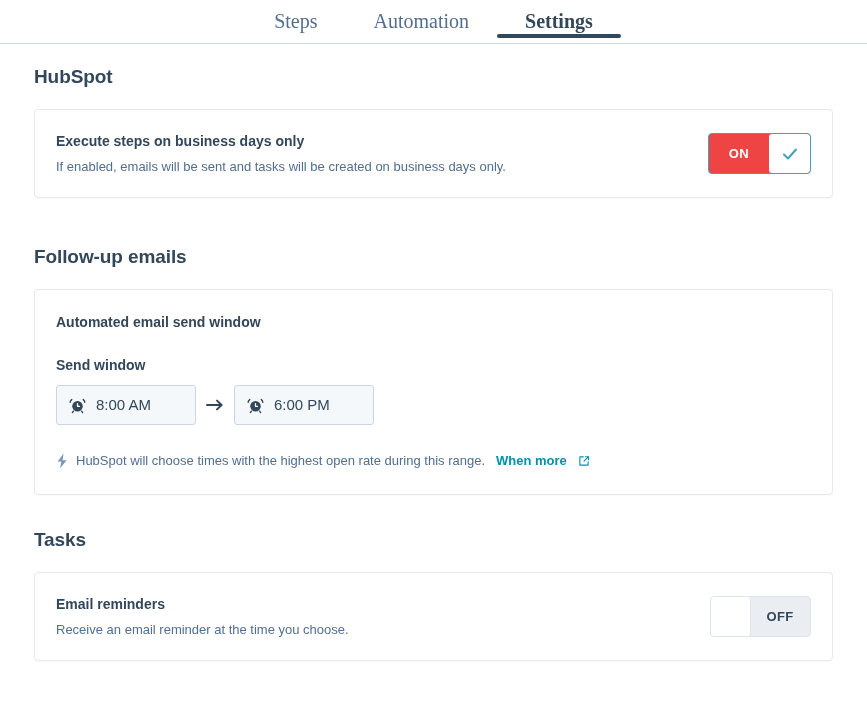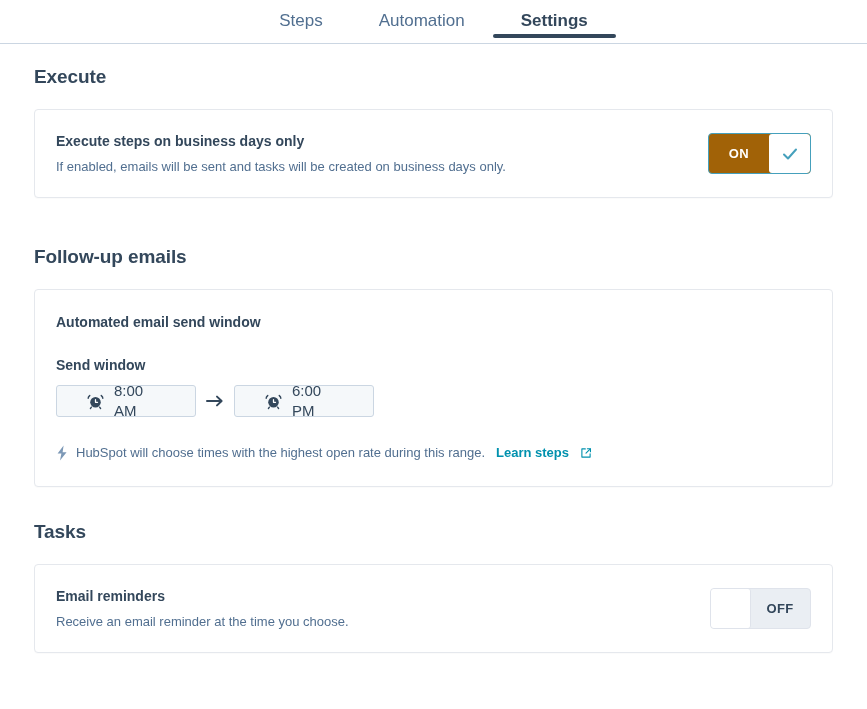--- a/index.html
+++ b/index.html
@@ -19,25 +19,26 @@
     display: flex;
     align-items: flex-start;
     justify-content: center;
     gap: 0;
     border-bottom: 1px solid #cbd6e2;
     background: #fff;
   }
   .tab {
     position: relative;
     padding: 12px 28px 6px 28px;
-    font-size: 17px;
+    font-size: 20px;
     color: #516f90;
     cursor: pointer;
     line-height: 18px;
     white-space: nowrap;
+    font-family: Liberation Serif, serif;
   }
   .tab.active {
     color: #33475b;
     font-weight: bold;
   }
   .tab.active::after {
     content: "";
     position: absolute;
     left: 0;
     right: 0;
@@ -99,21 +100,21 @@
     display: inline-flex;
     align-items: stretch;
     height: 41px;
     border-radius: 4px;
     overflow: hidden;
     cursor: pointer;
     flex: 0 0 auto;
   }
   .toggle-on {
     border: 1px solid #45a0bc;
-    background: #a16207;
+    background: #ef4444;
   }
   .toggle-on .tg-label {
     display: flex;
     align-items: center;
     justify-content: center;
     min-width: 60px;
     padding: 0 14px;
     color: #ffffff;
     font-size: 13px;
     font-weight: bold;
@@ -165,22 +166,22 @@
     margin-top: 12px;
     display: flex;
     align-items: center;
     gap: 0;
   }
   .time-input {
     display: flex;
     align-items: center;
     gap: 10px;
     width: 140px;
-    height: 32px;
-    padding: 0 30px;
+    height: 40px;
+    padding: 0 12px;
     background: #f5f8fa;
     border: 1px solid #cbd6e2;
     border-radius: 3px;
     cursor: text;
   }
   .time-input .tval {
     font-size: 15px;
     color: #33475b;
     line-height: 20px;
   }
@@ -224,21 +225,21 @@
     <span>Automation</span>
   </div>
   <div class="tab active">
     <span>Settings</span>
   </div>
 </div>
 
 <div class="page">
 
   <div class="section sec-general">
-    <div class="section-title">Execute</div>
+    <div class="section-title">HubSpot</div>
 
     <div class="card">
       <div class="card-row">
         <div class="card-col">
           <div class="row-title">Execute steps on business days only</div>
           <div class="row-desc">If enabled, emails will be sent and tasks will be created on business days only.</div>
         </div>
 
         <div class="toggle toggle-on">
           <span class="tg-label">ON</span>
@@ -300,21 +301,21 @@
 
         </div>
 
         <div class="hint-row">
           <span>
             <svg width="13" height="16" viewBox="0 0 13 16" fill="none">
               <path d="M7.6 0.6 L1.6 8.4 H5.4 L4.0 15.4 L10.6 7.2 H6.6 Z" fill="#7c98b6"></path>
             </svg>
           </span>
           <span class="hint-text">HubSpot will choose times with the highest open rate during this range.</span>
-          <a class="learn-more">Learn steps</a>
+          <a class="learn-more">When more</a>
           <span class="ext-icon">
             <svg width="12" height="12" viewBox="0 0 14 14" fill="none">
               <path d="M6.2 2.2 H2.2 V11.8 H11.8 V7.8" stroke="#0091ae" stroke-width="1.3" stroke-linecap="round" stroke-linejoin="round" fill="none"></path>
               <path d="M8.6 2.0 H12.2 V5.6" stroke="#0091ae" stroke-width="1.3" stroke-linecap="round" stroke-linejoin="round" fill="none"></path>
               <path d="M12.0 2.2 L7.0 7.2" stroke="#0091ae" stroke-width="1.3" stroke-linecap="round"></path>
             </svg>
           </span>
         </div>
       </div>
     </div>

